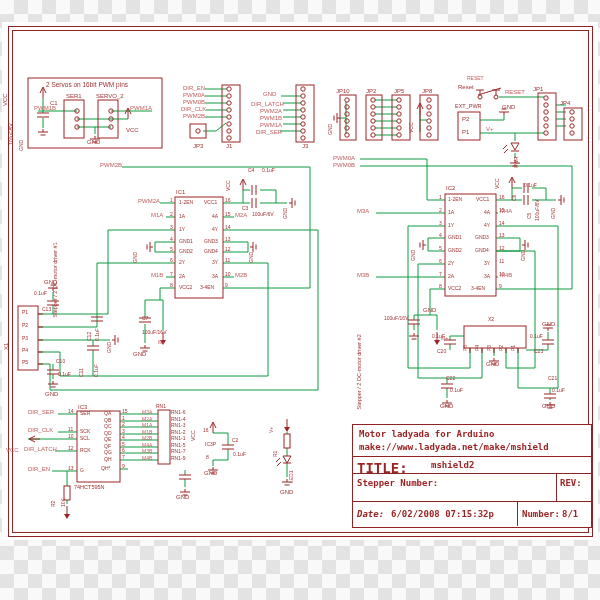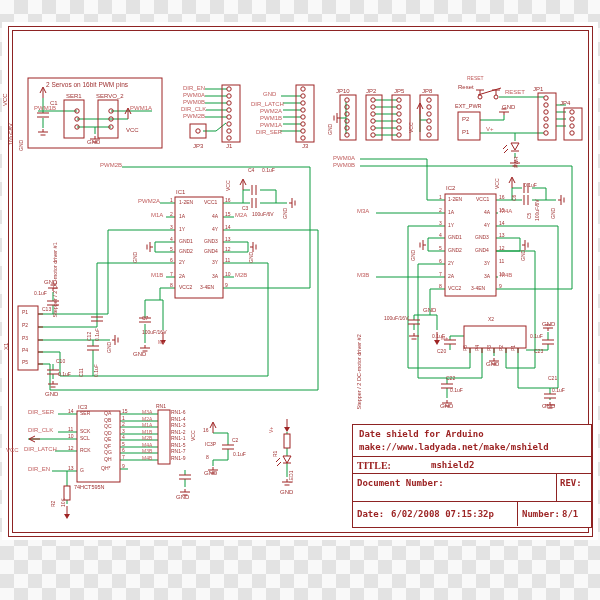--- a/index.html
+++ b/index.html
@@ -18,28 +18,28 @@
   .p{color:#c05e5e;}
   .rot{transform:rotate(-90deg);transform-origin:left bottom;}
   
   .tb{position:absolute;left:352px;top:424px;width:238px;height:102px;border:1px solid #8e2323;
       font-family:"DejaVu Sans Mono",monospace;color:#9c2424;font-weight:bold;background:#fff;}
   .tb div{position:absolute;}
   .tb-r1{left:0;top:0;width:238px;height:31px;border-bottom:1px solid #8e2323;}
   .tb-proj{left:6px;top:4px;font-size:9px;}
   .tb-url{left:6px;top:17px;font-size:9px;}
   .tb-r2{left:0;top:31px;width:238px;height:17px;border-bottom:1px solid #8e2323;}
-  .tb-title-label{left:4px;top:4px;font-size:10px;font-family:Liberation Serif, serif;}
+  .tb-title-label{left:4px;top:4px;font-size:14px;}
   .tb-title-value{left:50px;top:4px;font-size:9px;padding-left:28px;}
   .tb-r3{left:0;top:48px;width:238px;height:28px;border-bottom:1px solid #8e2323;}
   .tb-doc{left:4px;top:5px;font-size:9px;}
   .tb-rev{right:0;top:0;width:34px;height:28px;border-left:1px solid #8e2323;}
   .tb-rev-label{left:3px;top:5px;font-size:9px;}
   .tb-r4{left:0;top:76px;width:238px;height:25px;}
-  .tb-date-label{left:4px;top:8px;font-size:9px;}
+  .tb-date-label{left:4px;top:8px;font-size:9px;font-style:italic;}
   .tb-date-value{left:38px;top:8px;font-size:9px;}
   .tb-sheetbox{left:164px;top:0;width:74px;height:25px;border-left:1px solid #8e2323;}
   .tb-sheet-label{left:4px;top:8px;font-size:9px;}
   .tb-sheet-value{left:44px;top:8px;font-size:9px;}
 </style>
 </head>
 <body>
 
 <div id="stage">
   <div class="checker"></div>
@@ -510,29 +510,29 @@
       <span class="lbl r" style="left: 548px; top: 376px; font-size: 5px;">C21</span>
       <span class="lbl r" style="left: 552px; top: 388px; font-size: 5px;">0.1uF</span>
       <span class="lbl r" style="left: 542px; top: 403px; font-size: 6px;">GND</span>
       <span class="lbl r" style="left: 384px; top: 316px; font-size: 5px;">100uF/16V</span>
       <span class="lbl r" style="left: 423px; top: 307px; font-size: 6px;">GND</span>
       <span class="lbl p" style="left: 441px; top: 336px; font-size: 5px;">M+</span>
     </div>
 
   <div class="tb">
     <div class="tb-r1">
-      <div class="tb-proj">Date shield for Arduino</div>
+      <div class="tb-proj">Motor ladyada for Arduino</div>
       <div class="tb-url">make://www.ladyada.net/make/mshield</div>
     </div>
     <div class="tb-r2">
       <div class="tb-title-label">TITLE:</div>
       <div class="tb-title-value">mshield2</div>
     </div>
     <div class="tb-r3">
-      <div class="tb-doc">Document Number:</div>
+      <div class="tb-doc">Stepper Number:</div>
       <div class="tb-rev">
         <div class="tb-rev-label">REV:</div>
       </div>
     </div>
     <div class="tb-r4">
       <div class="tb-date-label">Date:</div>
       <div class="tb-date-value">6/02/2008 07:15:32p</div>
       <div class="tb-sheetbox">
         <div class="tb-sheet-label">Number:</div>
         <div class="tb-sheet-value">8/1</div>

